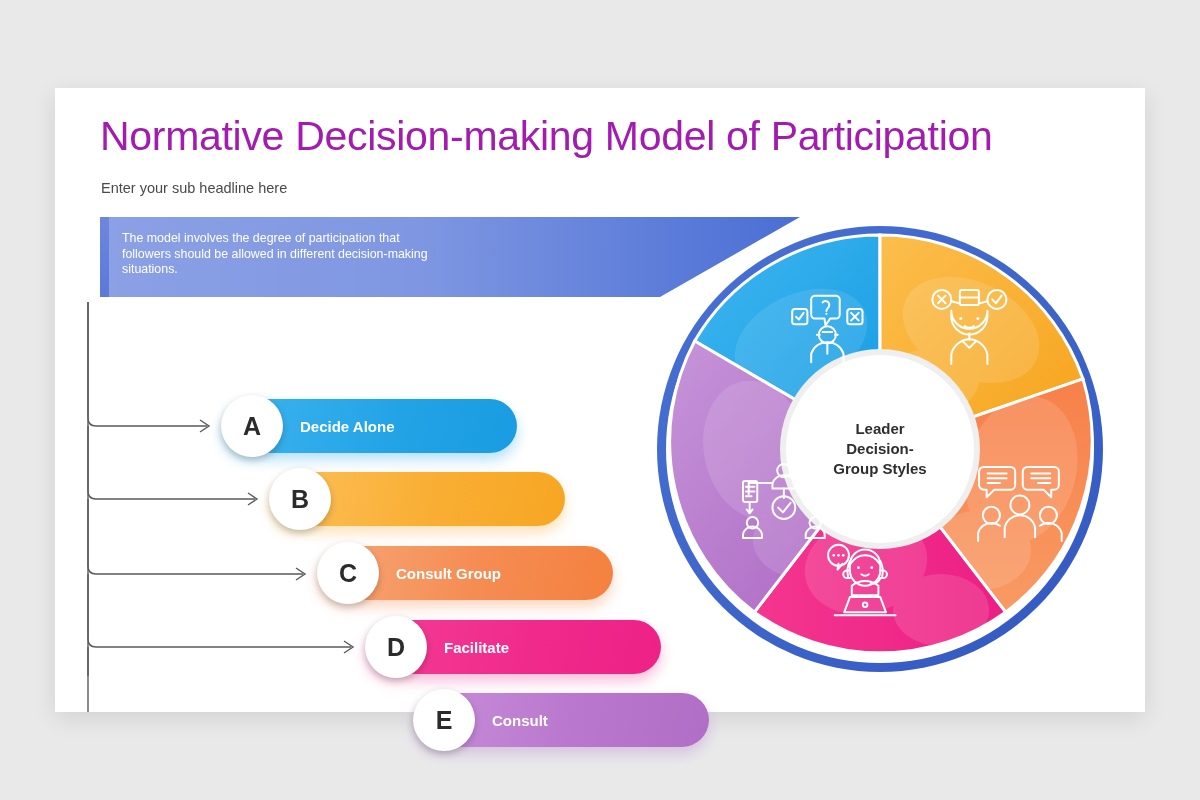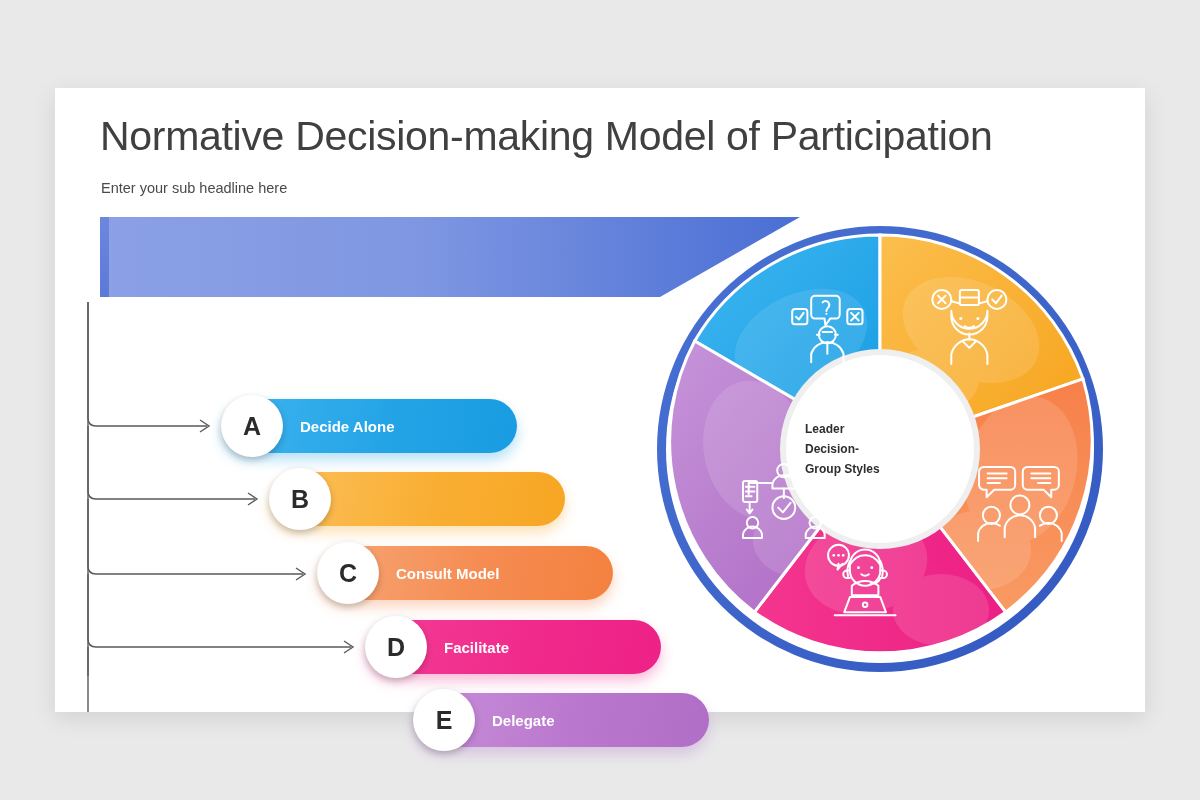--- a/index.html
+++ b/index.html
@@ -9,21 +9,21 @@
     font-family:"Liberation Sans", sans-serif;
   }
   .slide{
     position:absolute;left:55px;top:88px;width:1090px;height:624px;
     background:#ffffff;
     box-shadow:0 6px 22px rgba(0,0,0,.10);
   }
   
   .title{
     position:absolute;left:45px;top:25px;
-    font-size:41px;font-weight:400;color:#404040;letter-spacing:-.3px;
+    font-size:41px;font-weight:400;color:#a21caf;letter-spacing:-.3px;
     white-space:nowrap;
   }
   .subtitle{
     position:absolute;left:46px;top:92px;
     font-size:14.5px;color:#4a4a4a;font-weight:400;
   }
   
   .callout-wrap{position:absolute;left:45px;top:125px;width:720px;height:100px;}
   .callout-text{
     position:absolute;left:22px;top:18px;width:320px;
@@ -60,21 +60,21 @@
       background:linear-gradient(100deg,#f43d95 0%,#f02a8b 55%,#ee2186 100%);
       box-shadow:0 7px 13px rgba(238,33,134,.30);}
   .pE{left:359px;top:605px;width:295px;
       background:linear-gradient(100deg,#c98fda 0%,#b977cd 55%,#b06ec6 100%);
       box-shadow:0 7px 13px rgba(176,110,198,.30);}
   .bA{box-shadow:0 3px 7px rgba(0,0,0,.22);}
   
   .donut{position:absolute;left:596px;top:132px;width:458px;height:458px;}
   .center-label{
     position:absolute;left:50%;top:50%;transform:translate(-50%,-50%);
-    font-size:12px;line-height:20px;font-weight:700;color:#2e2e2e;
+    text-align:center;font-size:15px;line-height:20px;font-weight:700;color:#2e2e2e;
     width:150px;
   }
 </style>
 </head>
 <body>
 
 <div class="slide">
 
   <div class="title">Normative Decision-making Model of Participation</div>
   <div class="subtitle">Enter your sub headline here</div>
@@ -88,20 +88,21 @@
           <stop offset="100%" stop-color="#4a6ed4"></stop>
         </linearGradient>
         <linearGradient id="calloutEdge" x1="0" y1="0" x2="0" y2="1">
           <stop offset="0%" stop-color="#6d87dd"></stop>
           <stop offset="100%" stop-color="#5c79d8"></stop>
         </linearGradient>
       </defs>
       <path d="M6,4 L340,4 L700,4 L560,84 L6,84 Z" fill="url(#calloutGrad)"></path>
       <rect x="0" y="4" width="9" height="80" fill="url(#calloutEdge)"></rect>
     </svg>
+    <div class="callout-text">The model involves the degree of participation that followers should be allowed in different decision-making situations.</div>
   </div>
 
   <svg class="connectors" viewBox="0 0 640 624">
     <g fill="none" stroke="#5a5a5a" stroke-width="1.4">
       <path d="M33,214 L33,588 "></path>
       <path d="M33,214 L33,330 Q33,338 41,338 L152,338"></path>
       <path d="M33,338 L33,403 Q33,411 41,411 L200,411"></path>
       <path d="M33,411 L33,478 Q33,486 41,486 L248,486"></path>
       <path d="M33,486 L33,551 Q33,559 41,559 L296,559"></path>
       <path d="M33,559 L33,624 Q33,632 41,632 L344,632"></path>
@@ -117,29 +118,29 @@
 
   <div class="pill pA">
     <div class="badge bA">A</div>
     <div class="plabel">Decide Alone</div>
   </div>
   <div class="pill pB">
     <div class="badge bA">B</div>
   </div>
   <div class="pill pC">
     <div class="badge bA">C</div>
-    <div class="plabel">Consult Model</div>
+    <div class="plabel">Consult Group</div>
   </div>
   <div class="pill pD">
     <div class="badge bA">D</div>
     <div class="plabel">Facilitate</div>
   </div>
   <div class="pill pE">
     <div class="badge bA">E</div>
-    <div class="plabel">Delegate</div>
+    <div class="plabel">Consult</div>
   </div>
 
   <div class="donut">
     <svg width="458" height="458" viewBox="0 0 458 458">
       <defs>
         <linearGradient id="gBlue" x1="0" y1="0" x2="1" y2="1">
           <stop offset="0%" stop-color="#3fb6f0"></stop>
             <stop offset="100%" stop-color="#159ce3"></stop>
         </linearGradient>
         <linearGradient id="gAmber" x1="0" y1="0" x2="1" y2="1">

